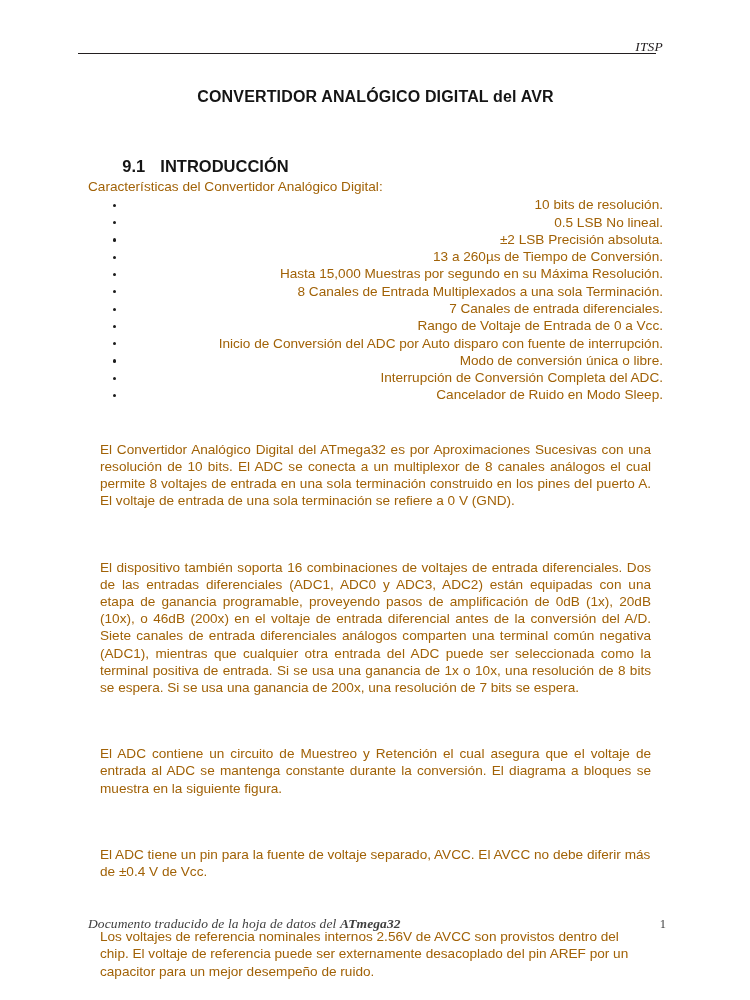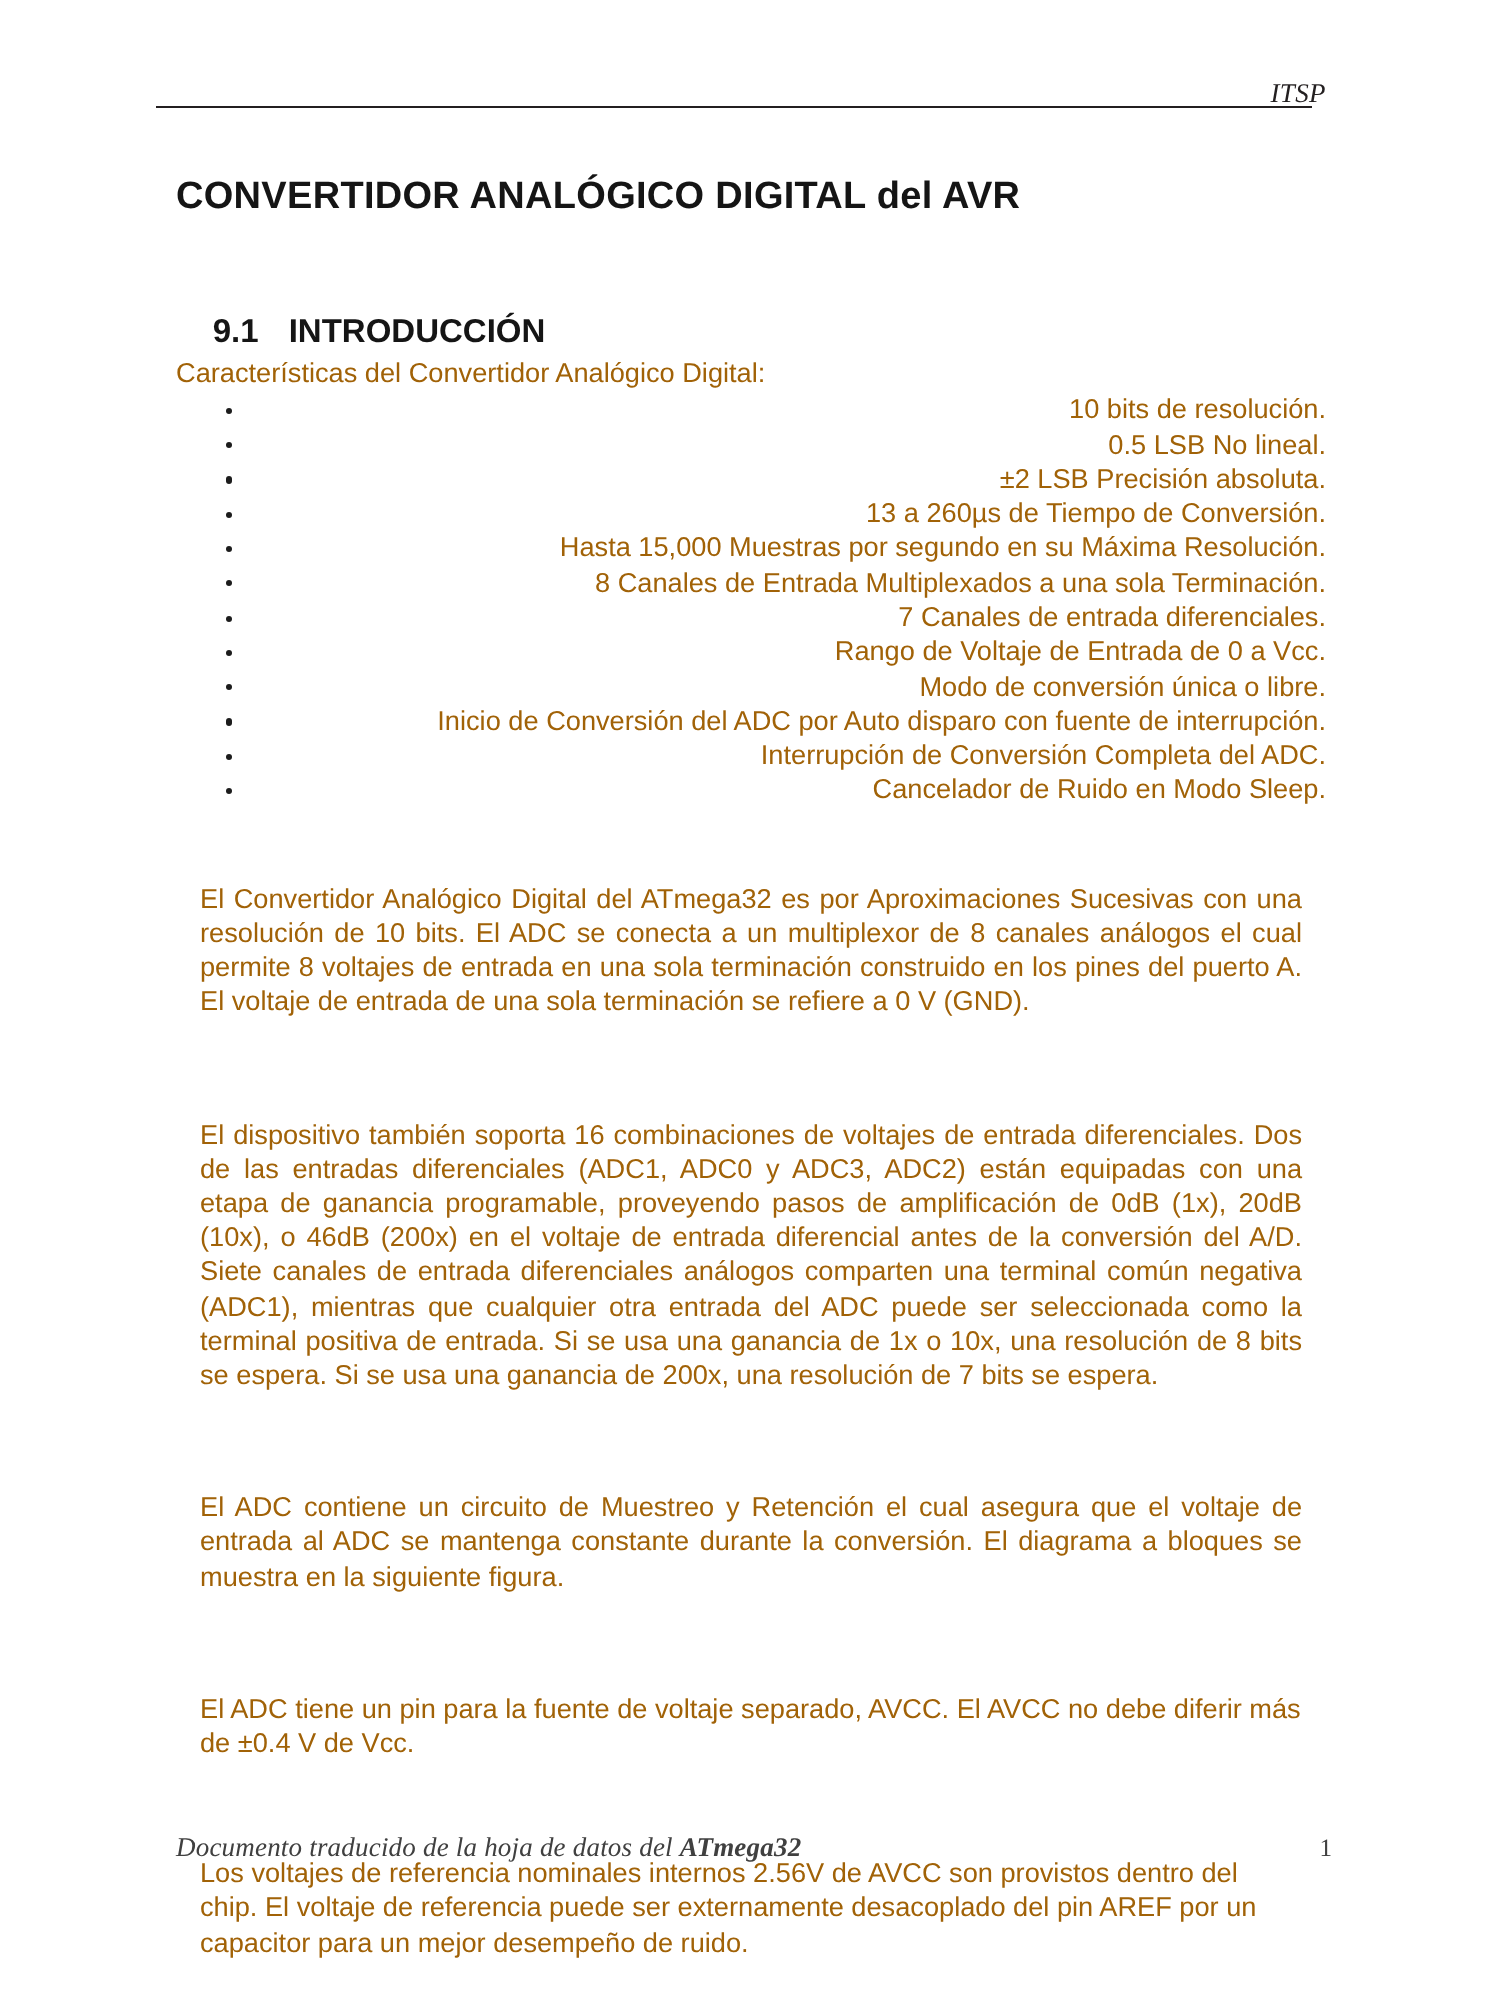--- a/index.html
+++ b/index.html
@@ -47,40 +47,41 @@
     color: #231f20;
     line-height: 1;
   }
 
   
   .doc-title {
     position: absolute;
     left: 88px;
     top: 88px;
     width: 575px;
-    font-size: 19px;
+    text-align: center;
+    font-size: 16px;
     font-weight: bold;
     letter-spacing: 0.15px;
     color: #151515;
     line-height: 1.15;
   }
 
   
   .section-heading {
     position: absolute;
     left: 88px;
     top: 137px;
     width: 575px;
     font-size: 16.5px;
     font-weight: bold;
     color: #151515;
     line-height: 1.2;
     white-space: pre;
   }
-  .section-num { display: inline-block; width: 38px; }
+  .section-num { display: inline-block; width: 38px; margin-left: 16px; }
 
   
   .content {
     position: absolute;
     left: 88px;
     top: 178px;
     width: 575px;
     font-size: 13.6px;
     line-height: 17.2px;
     color: #a16207;
@@ -166,22 +167,22 @@
 
     <ul class="feature-list">
       <li>10 bits de resolución.</li>
       <li>0.5 LSB No lineal.</li>
       <li>±2 LSB Precisión absoluta.</li>
       <li>13 a 260µs de Tiempo de Conversión.</li>
       <li>Hasta 15,000 Muestras por segundo en su Máxima Resolución.</li>
       <li>8 Canales de Entrada Multiplexados a una sola Terminación.</li>
       <li>7 Canales de entrada diferenciales.</li>
       <li>Rango de Voltaje de Entrada de 0 a Vcc.</li>
+      <li>Inicio de Conversión del ADC por Auto disparo con fuente de interrupción.</li>
       <li>Modo de conversión única o libre.</li>
-      <li>Inicio de Conversión del ADC por Auto disparo con fuente de interrupción.</li>
       <li>Interrupción de Conversión Completa del ADC.</li>
       <li>Cancelador de Ruido en Modo Sleep.</li>
     </ul>
 
     <div class="gap"></div>
     <p class="para">El Convertidor Analógico Digital del ATmega32 es por Aproximaciones Sucesivas con una resolución de 10 bits. El ADC se conecta a un multiplexor de 8 canales análogos el cual permite 8 voltajes de entrada en una sola terminación construido en los pines del puerto A. El voltaje de entrada de una sola terminación se refiere a 0 V (GND).</p>
 
     <div class="gap"></div>
     <p class="para">El dispositivo también soporta 16 combinaciones de voltajes de entrada diferenciales. Dos de las entradas diferenciales (ADC1, ADC0 y ADC3, ADC2) están equipadas con una etapa de ganancia programable, proveyendo pasos de amplificación de 0dB (1x), 20dB (10x), o 46dB (200x) en el voltaje de entrada diferencial antes de la conversión del A/D. Siete canales de entrada diferenciales análogos comparten una terminal común negativa (ADC1), mientras que cualquier otra entrada del ADC puede ser seleccionada como la terminal positiva de entrada. Si se usa una ganancia de 1x o 10x, una resolución de 8 bits se espera. Si se usa una ganancia de 200x, una resolución de 7 bits se espera.</p>
 

